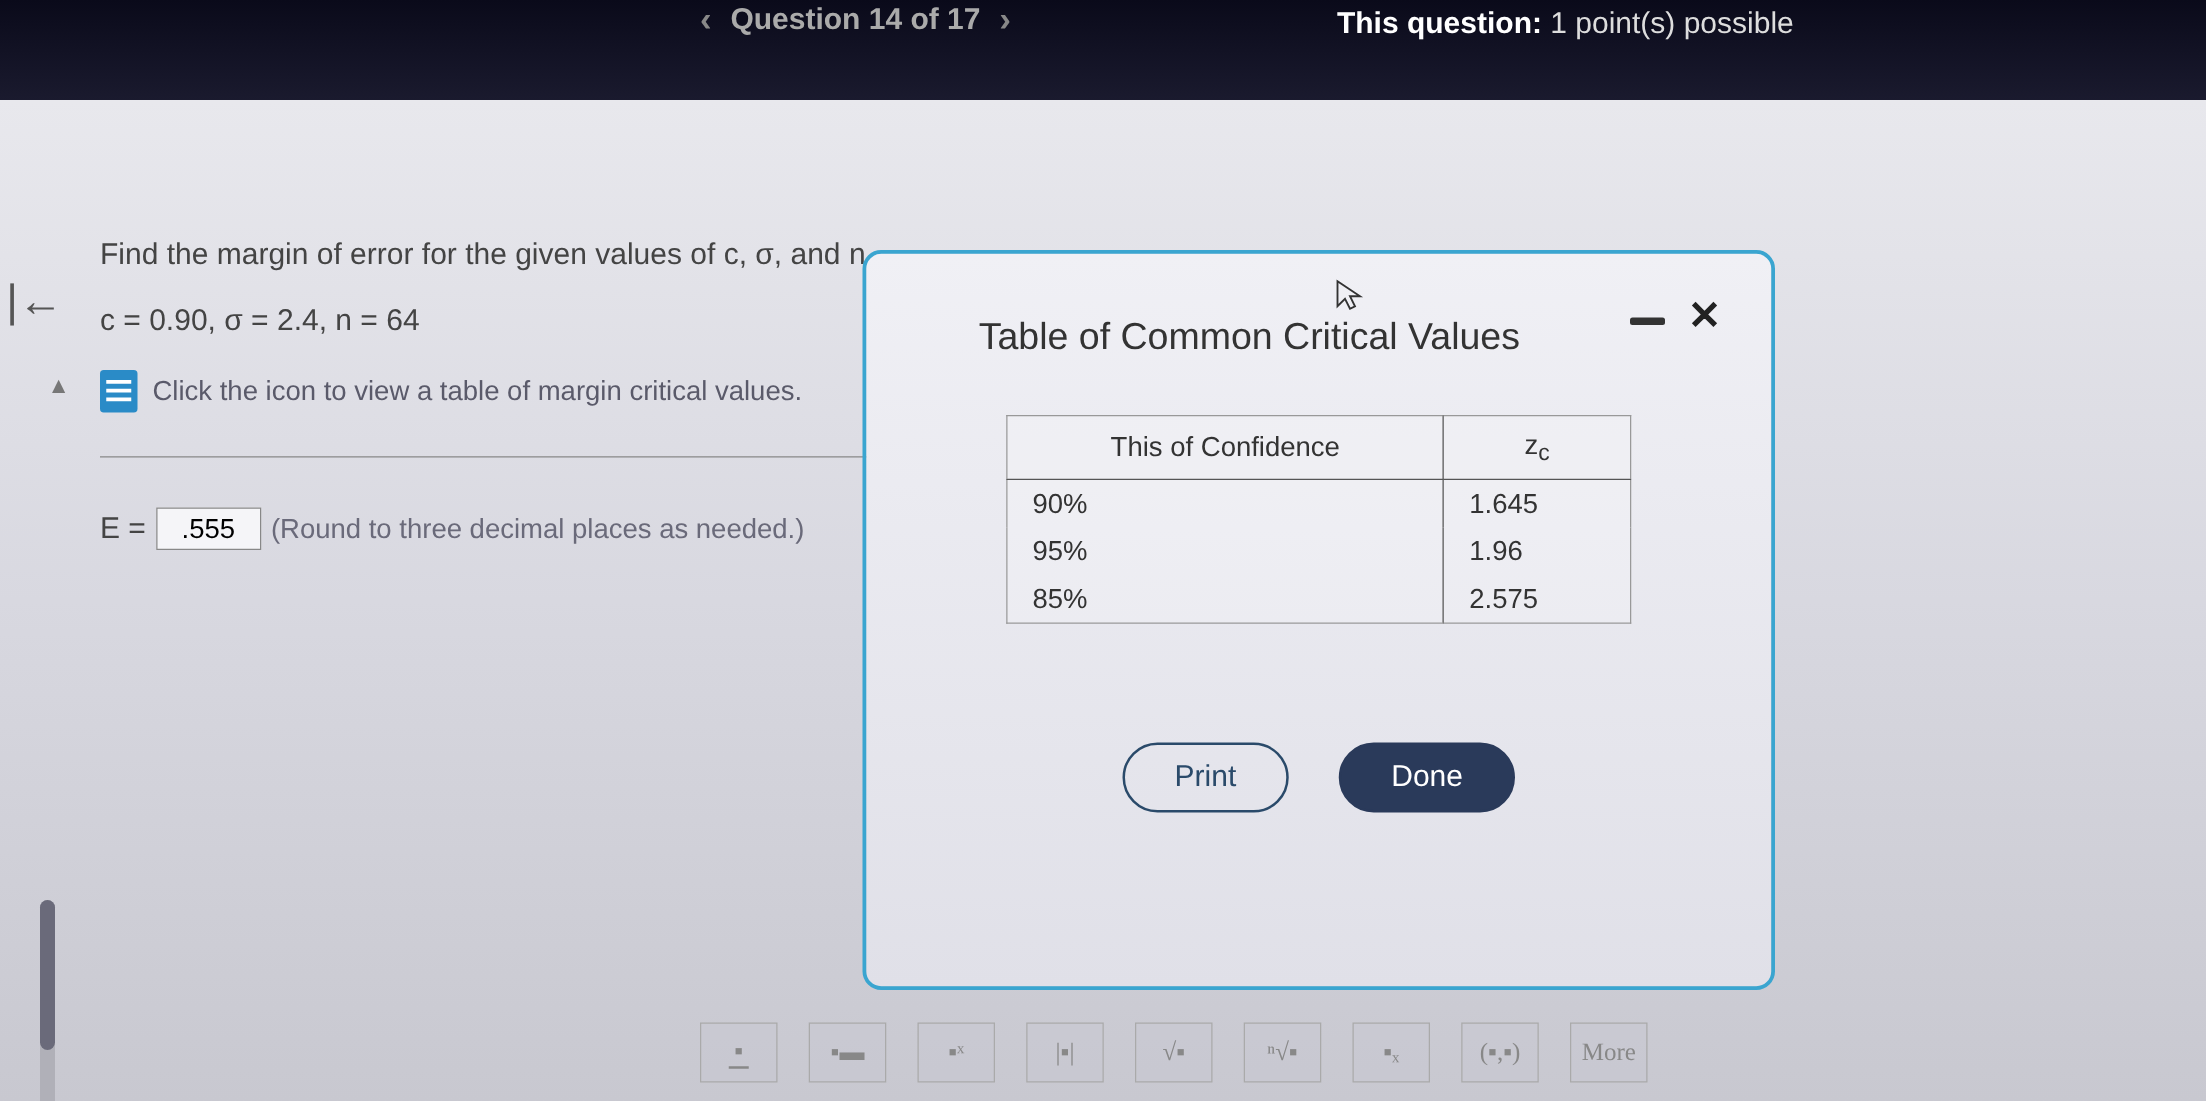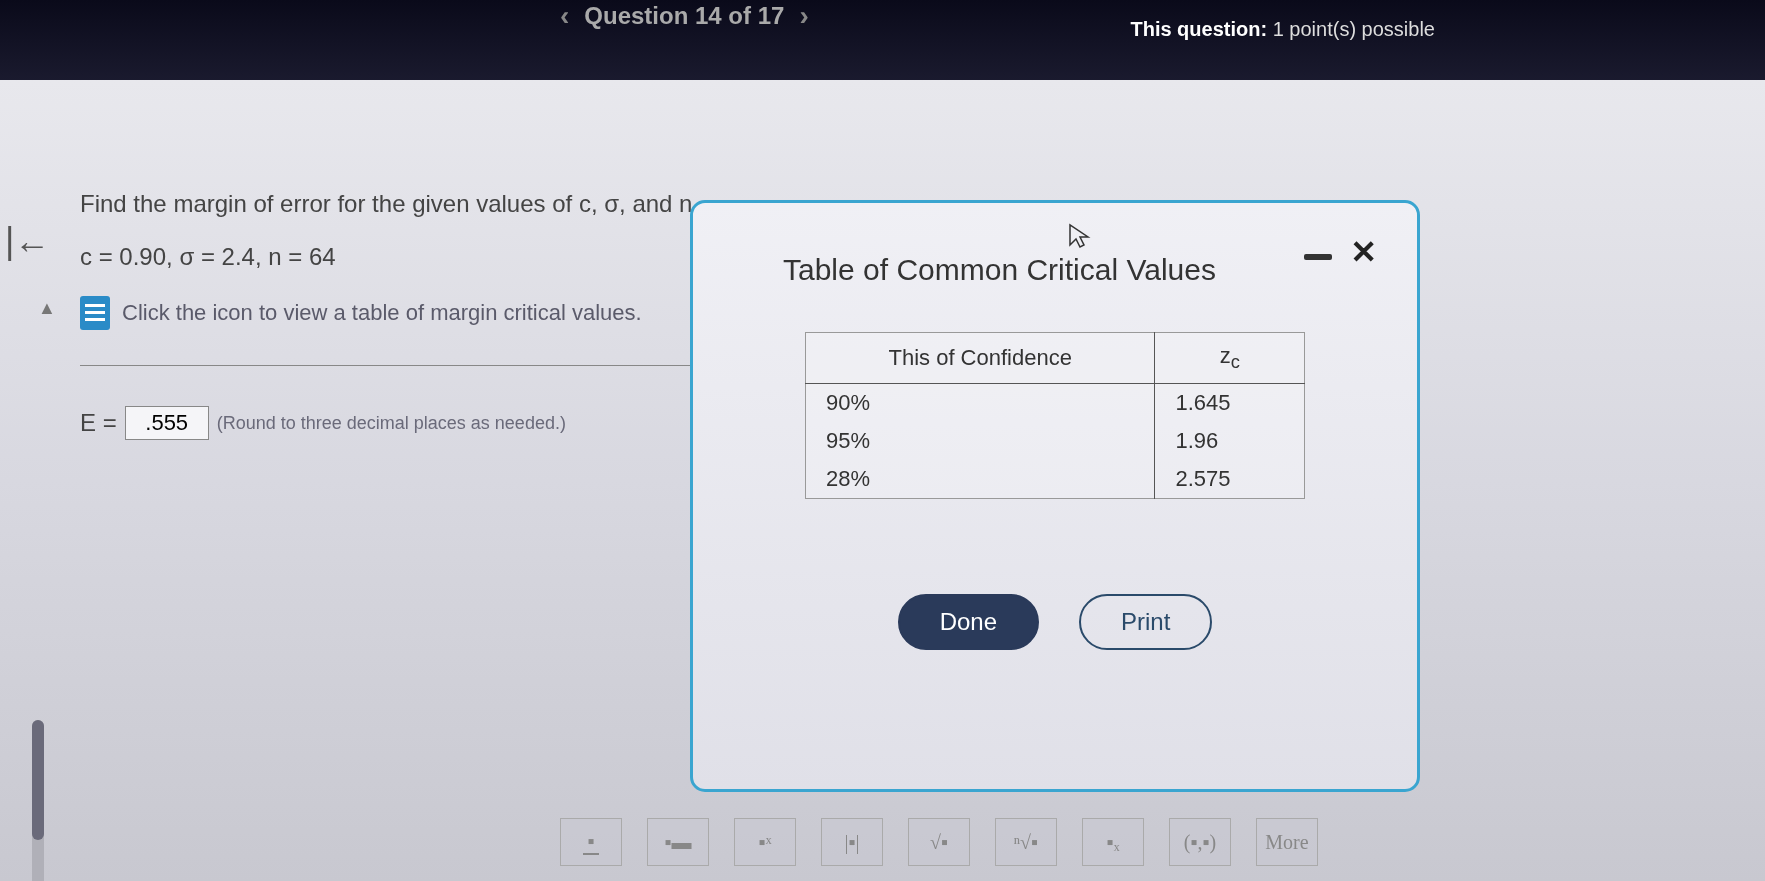--- a/index.html
+++ b/index.html
@@ -35,22 +35,22 @@
       gap: 15px;
     }
     .chevron-btn {
       color: #888;
       font-size: 28px;
       cursor: pointer;
     }
     .points-text {
       position: absolute;
       right: 330px;
-      top: 18px;
-      font-size: 20px;
+      top: 5px;
+      font-size: 24px;
       color: #ddd;
     }
     .points-text .label {
       font-weight: bold;
       color: #fff;
     }
     .content-area {
       position: absolute;
       top: 80px;
       left: 0;
@@ -132,21 +132,21 @@
     .answer-input {
       width: 84px;
       height: 34px;
       border: 1px solid #888;
       font-size: 22px;
       text-align: center;
       background: #f5f5f8;
     }
     .hint-text {
       color: #6a6a7a;
-      font-size: 18px;
+      font-size: 22px;
     }
     .modal {
       position: absolute;
       left: 690px;
       top: 120px;
       width: 730px;
       height: 592px;
       background: linear-gradient(to bottom, #f0f0f5 0%, #e0e0e8 100%);
       border: 3px solid #3aa5d0;
       border-radius: 15px;
@@ -330,28 +330,28 @@
       <tbody>
         <tr>
           <td>90%</td>
           <td>1.645</td>
         </tr>
         <tr>
           <td>95%</td>
           <td>1.96</td>
         </tr>
         <tr>
-          <td>28%</td>
+          <td>85%</td>
           <td>2.575</td>
         </tr>
       </tbody>
     </table>
     <div class="modal-buttons">
+      <button class="btn btn-print">Print</button>
       <button class="btn btn-done">Done</button>
-      <button class="btn btn-print">Print</button>
     </div>
   </div>
 
   <div class="scrollbar-track">
     <div class="scrollbar-thumb"></div>
   </div>
 
   <div class="toolbar">
     <div class="tool-btn">
         <span style="display:inline-block;border-bottom:2px solid #888;padding:0 4px;">▪</span>

